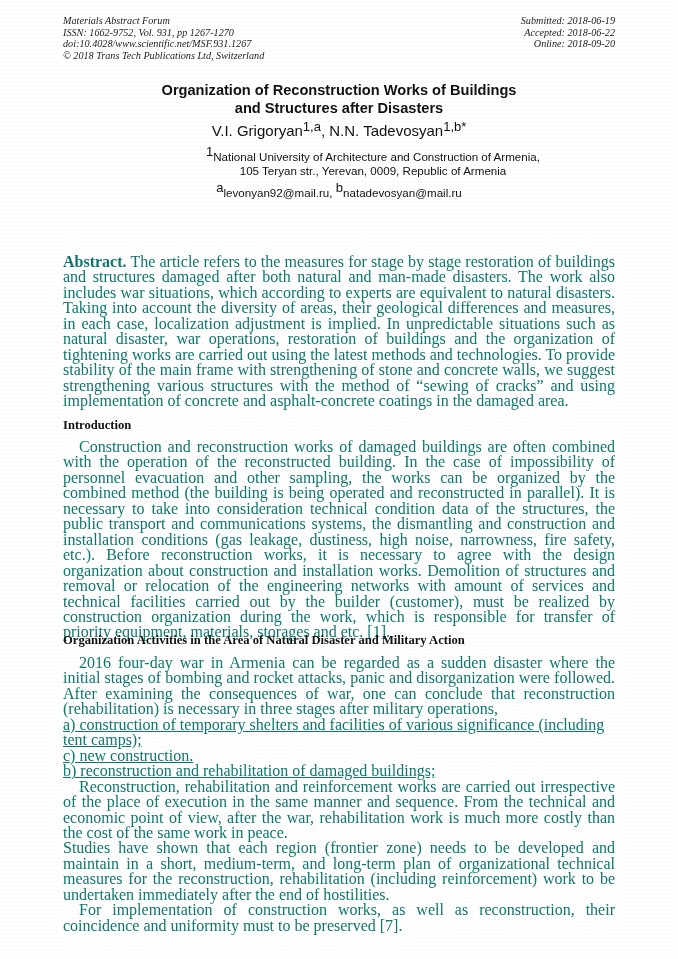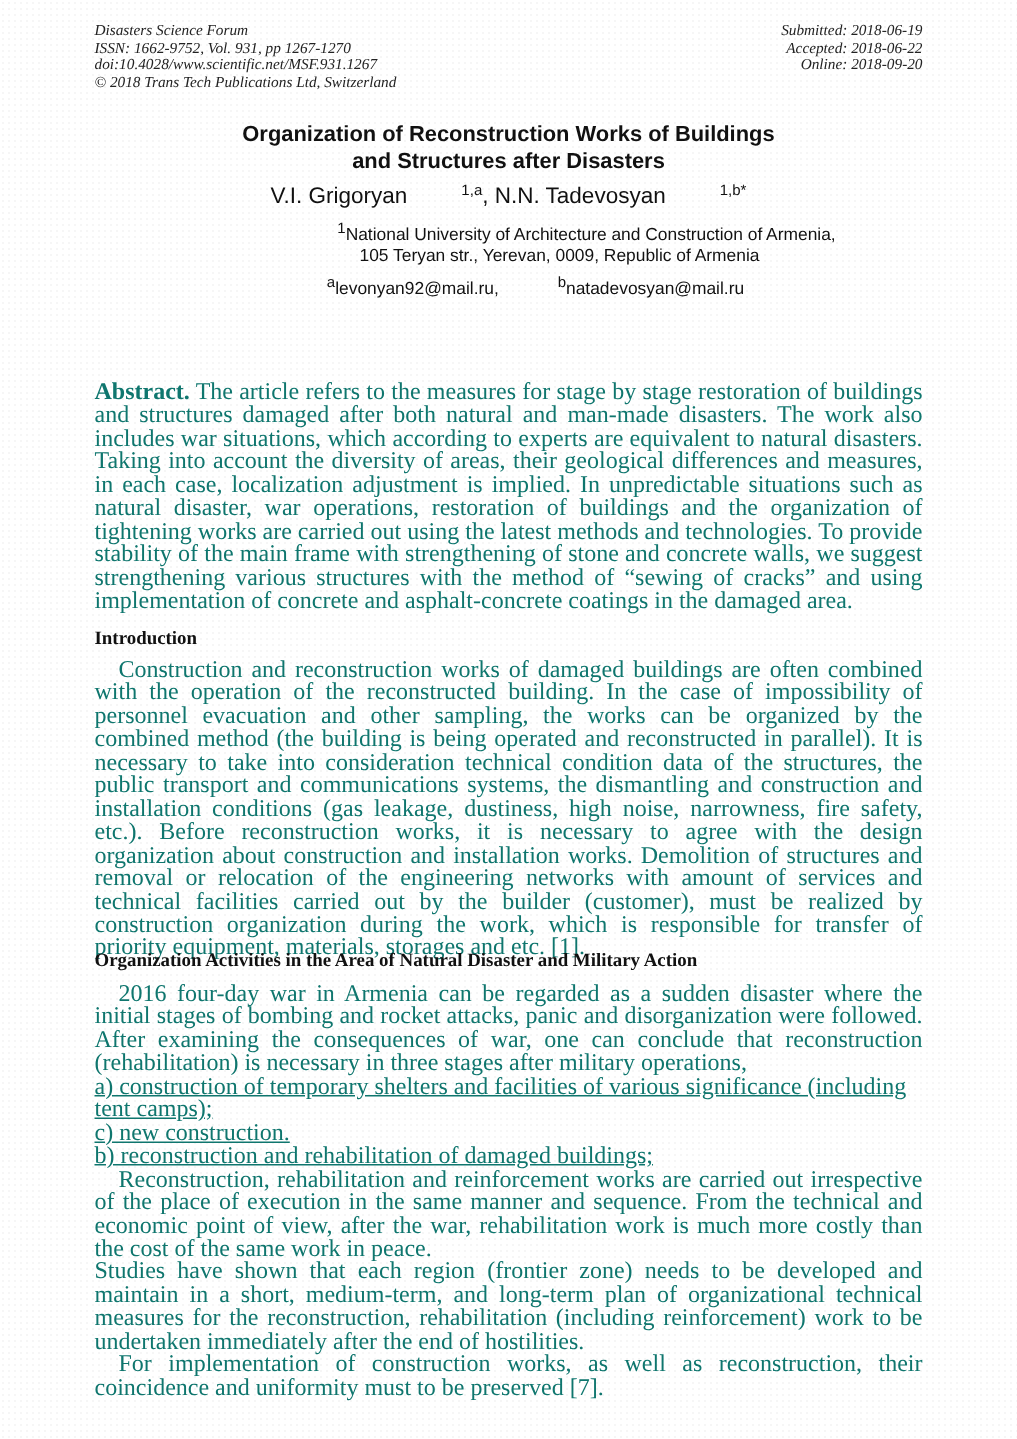--- a/index.html
+++ b/index.html
@@ -19,42 +19,42 @@
   .hdr div { white-space: nowrap; }
 
   .title { position: absolute; top: 81px; left: 0; width: 678px; text-align: center;
     font-family: "Liberation Sans", sans-serif; font-weight: bold; font-size: 14.6px; line-height: 18px; color: #111; }
   .authors { position: absolute; top: 121px; left: 0; width: 678px; text-align: center;
     font-family: "Liberation Sans", sans-serif; font-size: 15px; line-height: 19px; color: #111; }
   .affil { position: absolute; top: 150px; left: 0; width: 678px; text-align: center;
     font-family: "Liberation Sans", sans-serif; font-size: 11.6px; line-height: 14px; color: #111; padding-left: 34px; }
   .emails { position: absolute; top: 186px; left: 0; width: 678px; text-align: center;
     font-family: "Liberation Sans", sans-serif; font-size: 11.6px; line-height: 14px; color: #111; }
-  sup { font-size: 10px; vertical-align: 5px; line-height: 0; margin-left: 36px; }
+  sup { font-size: 13px; vertical-align: 5px; line-height: 0; }
 
   .keywords { position: absolute; top: 221px; left: 63px; width: 552px;
     font-family: "Liberation Sans", sans-serif; font-size: 11.8px; line-height: 14px; color: #111; }
   .keywords b { font-weight: bold; }
 
   .body-text { position: absolute; left: 63px; width: 552px;
     font-family: "Liberation Serif", serif; font-size: 16px; line-height: 15.45px; color: #0f766e;
     text-align: justify; }
   .body-text p { margin: 0; }
   .indent { text-indent: 16px; }
   .heading { font-family: "Liberation Serif", serif; font-weight: bold; font-size: 12.6px; line-height: 15px; position: absolute; left: 63px; color: #111; }
   .list-line { text-indent: 0; text-align: left; text-decoration: underline; }
   .abs-label { font-weight: bold; }
 </style>
 </head>
 <body>
 
 <div class="page">
 
   <div class="hdr hdr-left">
-    <div>Disasters Science Forum</div>
+    <div>Materials Abstract Forum</div>
     <div>ISSN: 1662-9752, Vol. 931, pp 1267-1270</div>
     <div>doi:10.4028/www.scientific.net/MSF.931.1267</div>
     <div>© 2018 Trans Tech Publications Ltd, Switzerland</div>
   </div>
 
   <div class="hdr hdr-right">
     <div>Submitted: 2018-06-19</div>
     <div>Accepted: 2018-06-22</div>
     <div>Online: 2018-09-20</div>
   </div>

